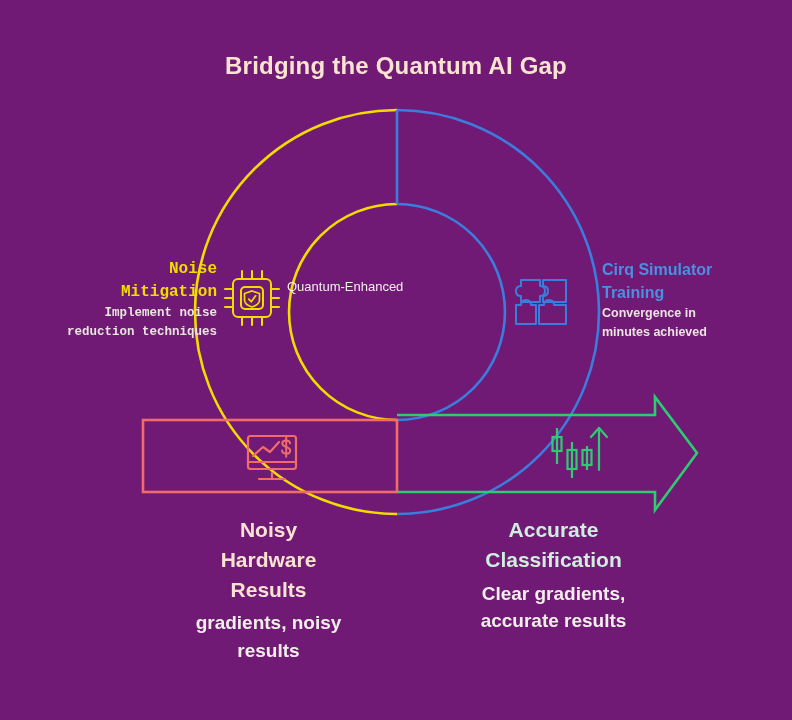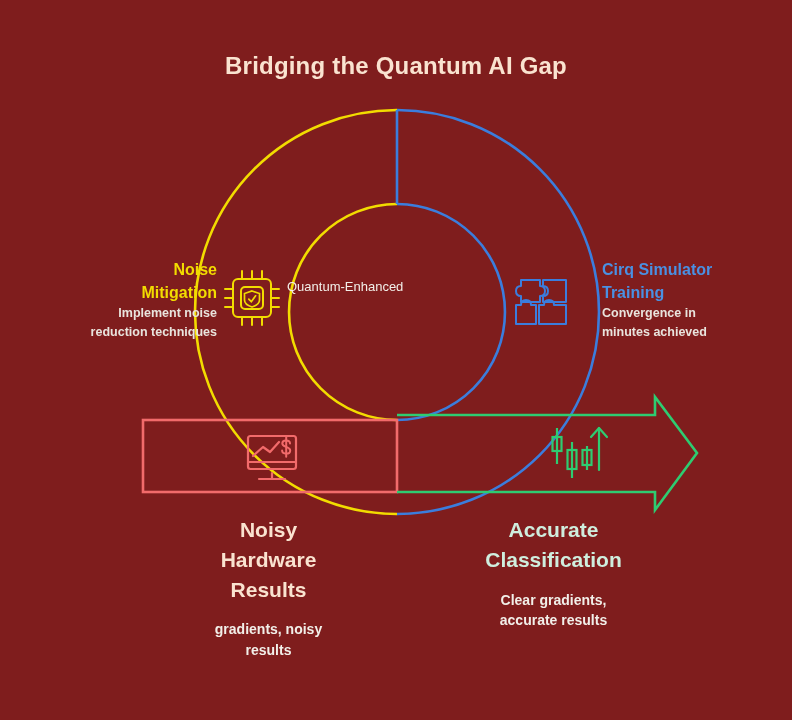--- a/index.html
+++ b/index.html
@@ -14,21 +14,21 @@
     position: relative;
     overflow: hidden;
     font-family: "Liberation Sans", sans-serif;
     -webkit-font-smoothing: antialiased;
   }
   #stage {
     position: absolute;
     left: 0; top: 0;
     width: 792px;
     height: 720px;
-    background: #7f1d1d;
+    background: #701a75;
   }
 
   
   .title {
     position: absolute;
     left: 0;
     top: 52px;
     width: 792px;
     text-align: center;
     font-size: 24px;
@@ -43,21 +43,21 @@
     left: 0; top: 0;
     width: 792px;
     height: 720px;
   }
 
   
   .side-block {
     position: absolute;
     width: 185px;
   }
-  .side-left  { left: 32px;  top: 258px; text-align: right; }
+  .side-left  { left: 32px;  top: 258px; text-align: right; font-family: Liberation Mono, monospace; }
   .side-right { left: 602px; top: 258px; text-align: left;  }
 
   .side-heading {
     font-size: 16px;
     font-weight: bold;
     line-height: 1.45;
     margin: 0;
   }
   .side-heading.yellow { color: #f2dc00; }
   .side-heading.blue   { color: #4a90e2; }
@@ -95,22 +95,22 @@
   .outcome-title {
     font-size: 21px;
     font-weight: bold;
     line-height: 1.42;
     margin: 0;
   }
   .outcome-title.cream { color: #fae3d0; }
   .outcome-title.mint  { color: #cfeede; }
 
   .outcome-desc {
-    margin-top: 15px;
-    font-size: 14px;
+    margin-top: 5px;
+    font-size: 19px;
     font-weight: bold;
     line-height: 1.45;
     color: #f2efe9;
   }
 </style>
 </head>
 <body>
 
 <div id="stage">
 

